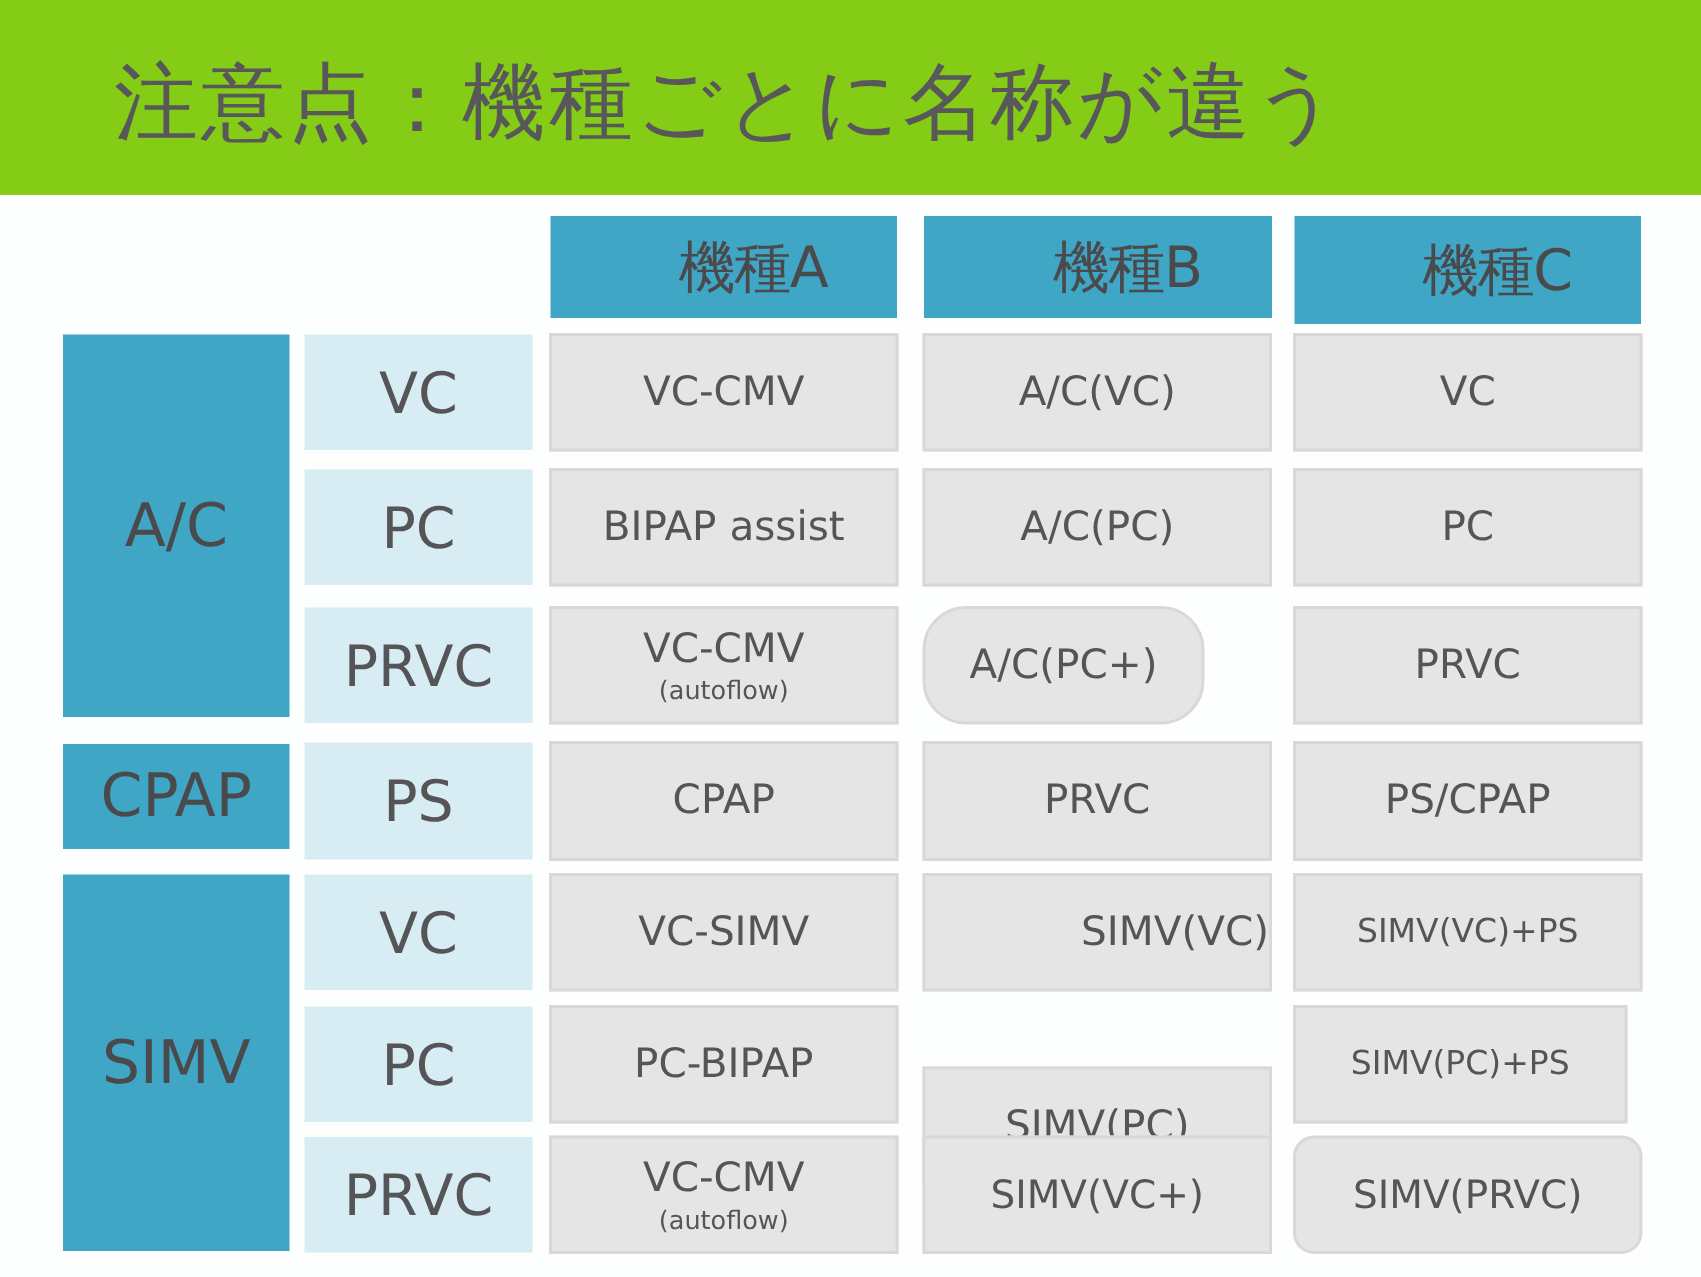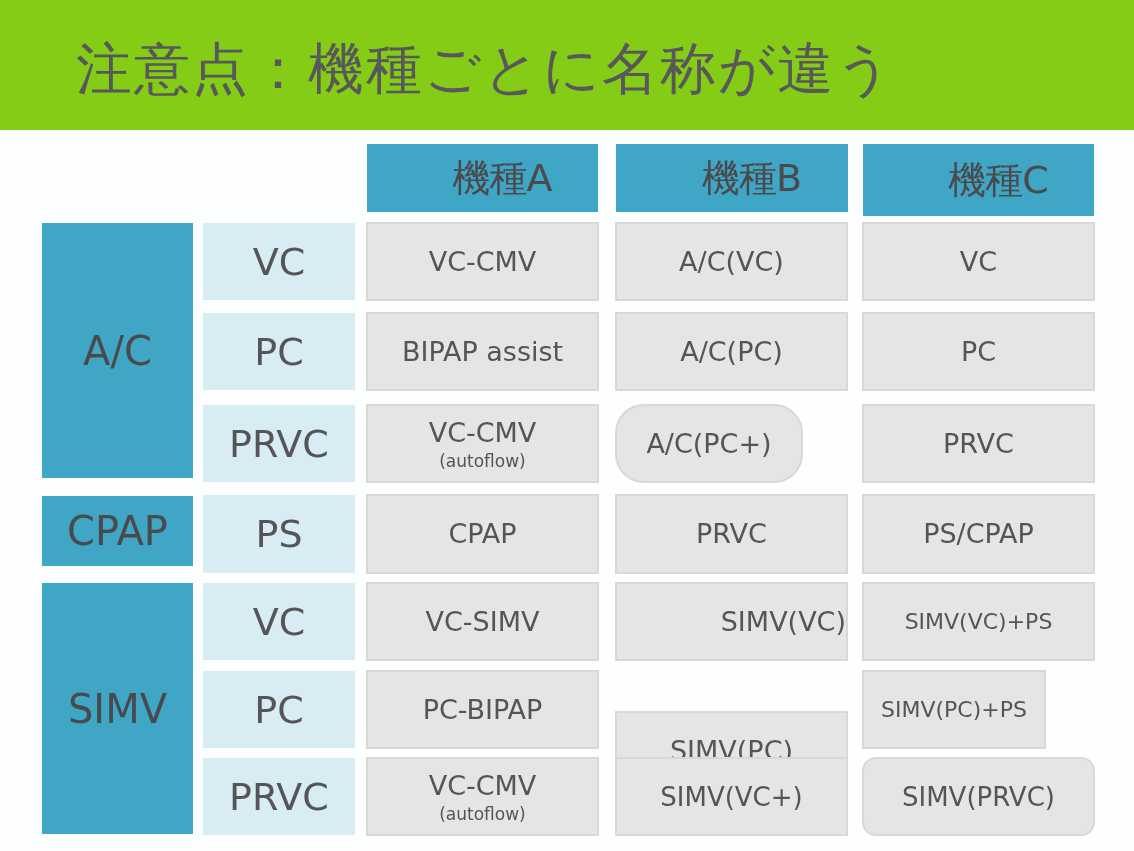--- a/index.html
+++ b/index.html
@@ -130,21 +130,21 @@
 <div class="abs cell small" style="left:862px;top:582px;width:233px;height:79px;">
     <span class="main">SIMV(VC)+PS</span>
   </div>
 
 <div class="abs cell" style="left:366px;top:670px;width:233px;height:79px;text-align:center;">
     <span class="main">PC-BIPAP</span>
   </div>
 <div class="abs cell" style="left:615px;top:670px;width:233px;height:79px;margin-top:41px;">
     <span class="main">SIMV(PC)</span>
   </div>
-<div class="abs cell small" style="left:862px;top:670px;width:184px;height:79px;text-align:center;">
+<div class="abs cell small" style="left:862px;top:670px;width:223px;height:79px;text-align:center;">
     <span class="main">SIMV(PC)+PS</span>
   </div>
 
 <div class="abs cell" style="left:366px;top:757px;width:233px;height:79px;">
     <span class="main">VC-CMV</span>
     <span class="sub">(autoflow)</span>
   </div>
 <div class="abs cell med" style="left:615px;top:757px;width:233px;height:79px;">
     <span class="main">SIMV(VC+)</span>
   </div>

